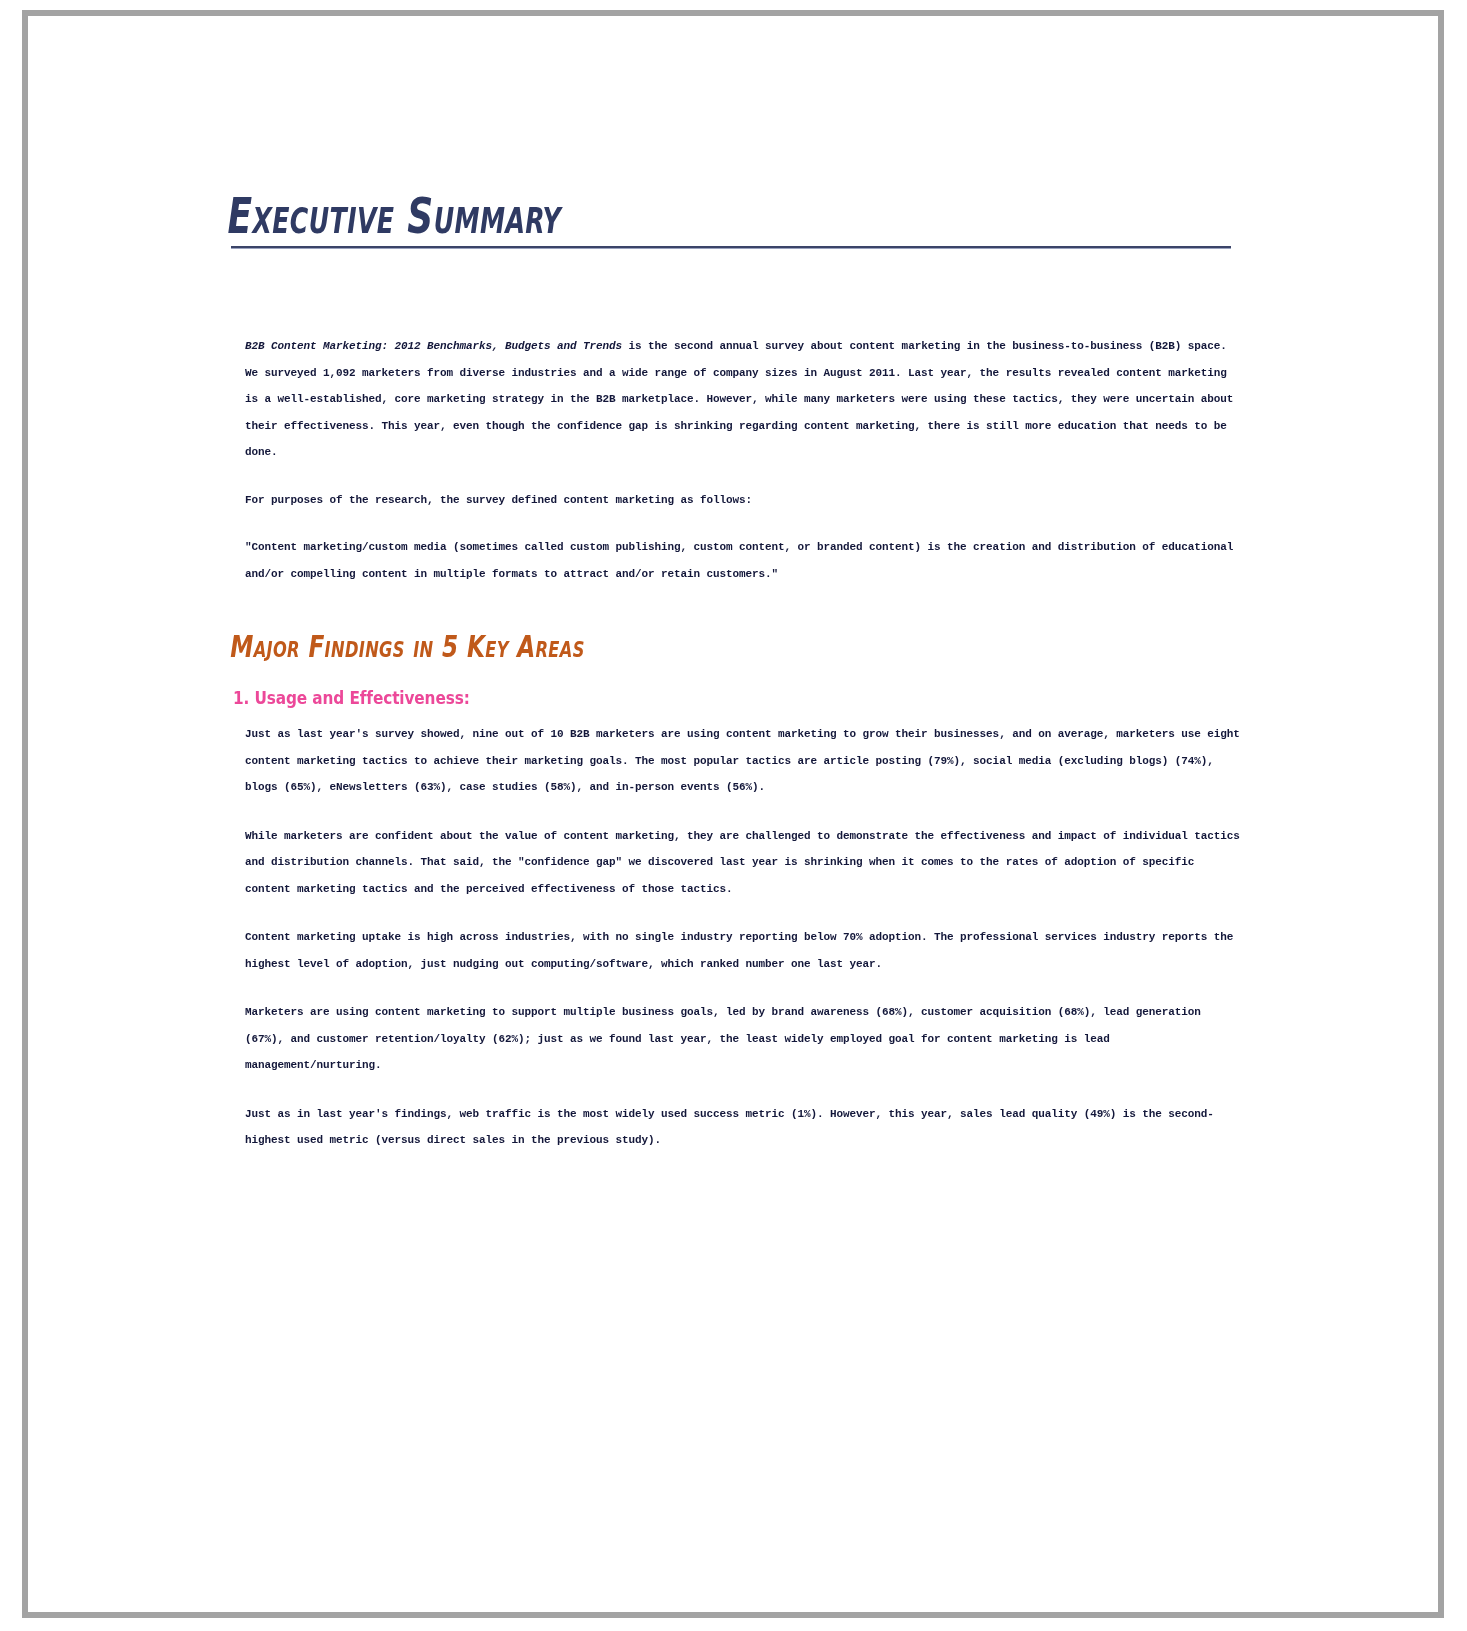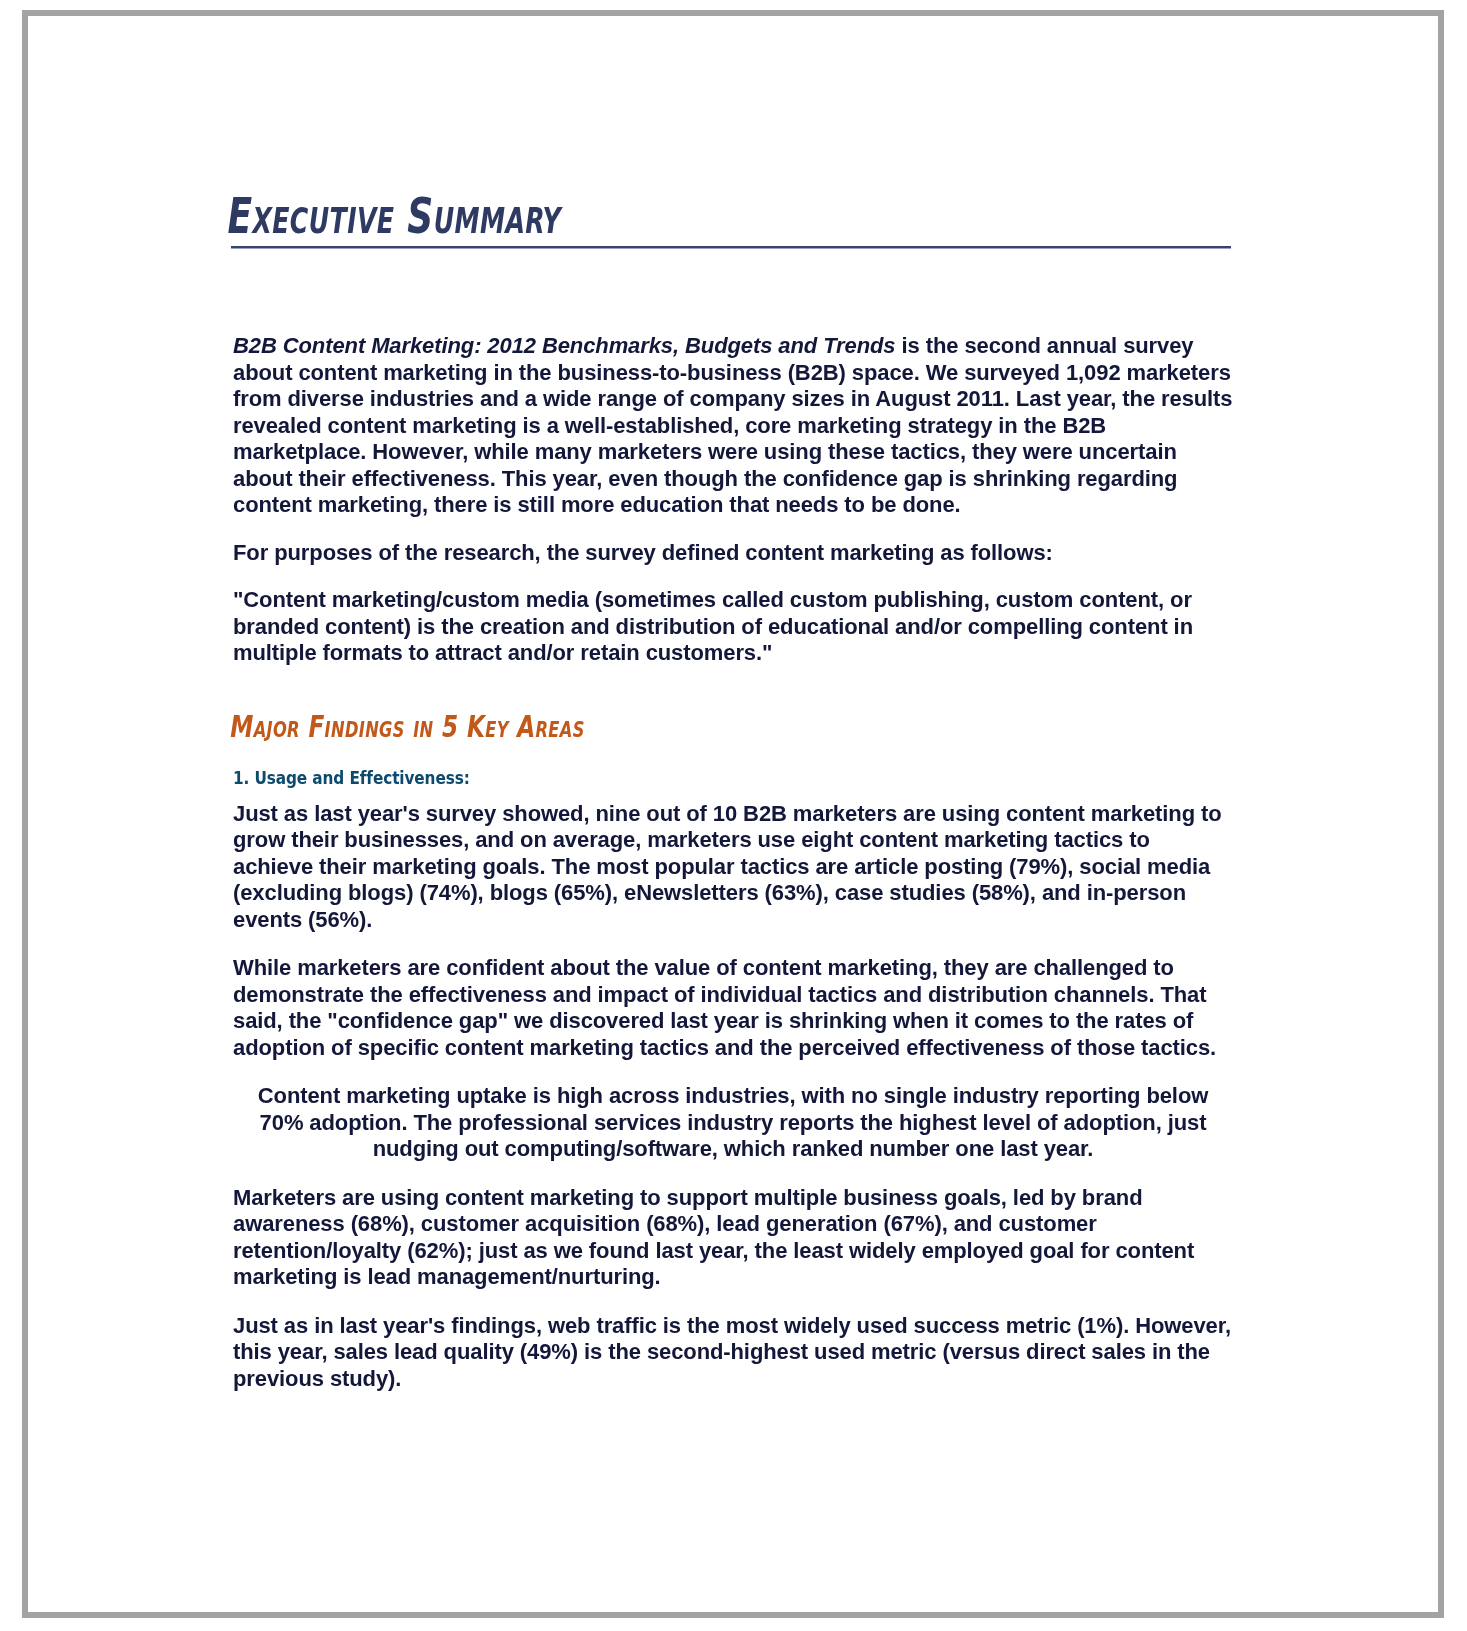--- a/index.html
+++ b/index.html
@@ -65,26 +65,26 @@
     border-top: 2px solid #3b4468;
     border-bottom: 1px solid #9aa2be;
   }
 
   
   .body-block {
     margin-top: 84px;
     padding-left: 20px;
   }
   p.para {
-    font-family: Liberation Sans, sans-serif;
-    font-size: 22px;
+    font-family: Liberation Mono, monospace;
+    font-size: 11px;
     line-height: 26.5px;
     font-weight: 700;
     color: #13173a;
-    margin: 0 0 21px 0;
+    margin: 0 0 21px 12px;
     letter-spacing: -0.1px;
     width: 1000px;
     text-rendering: optimizeLegibility;
   }
   p.para em {
     font-style: italic;
   }
 
   
   .section-heading {
@@ -100,31 +100,31 @@
     white-space: nowrap;
     margin: 42px 0 24px 0;
     padding-left: 20px;
   }
 
   
   .sub-heading {
     font-family: "DejaVu Sans Condensed", "Liberation Sans Narrow", "Liberation Sans", sans-serif;
     font-size: 17px;
     font-weight: 700;
-    color: #0c4a6e;
+    color: #ec4899;
     letter-spacing: -0.1px;
     margin: 0 0 13px 0;
     padding-left: 20px;
   }
   .sub-heading.second { margin-top: 44px; }
 
   .sub-body { padding-left: 20px; }
   .sub-body p.para { margin-bottom: 22px; }
 
-  .gap-after { margin-bottom: 40px; text-align: center; }
+  .gap-after { margin-bottom: 40px; }
 </style>
 </head>
 <body>
 
 <div class="page-canvas">
   <div class="page-sheet">
 
     <div class="content">
 
       <h1 class="doc-title">Executive Summary</h1>

